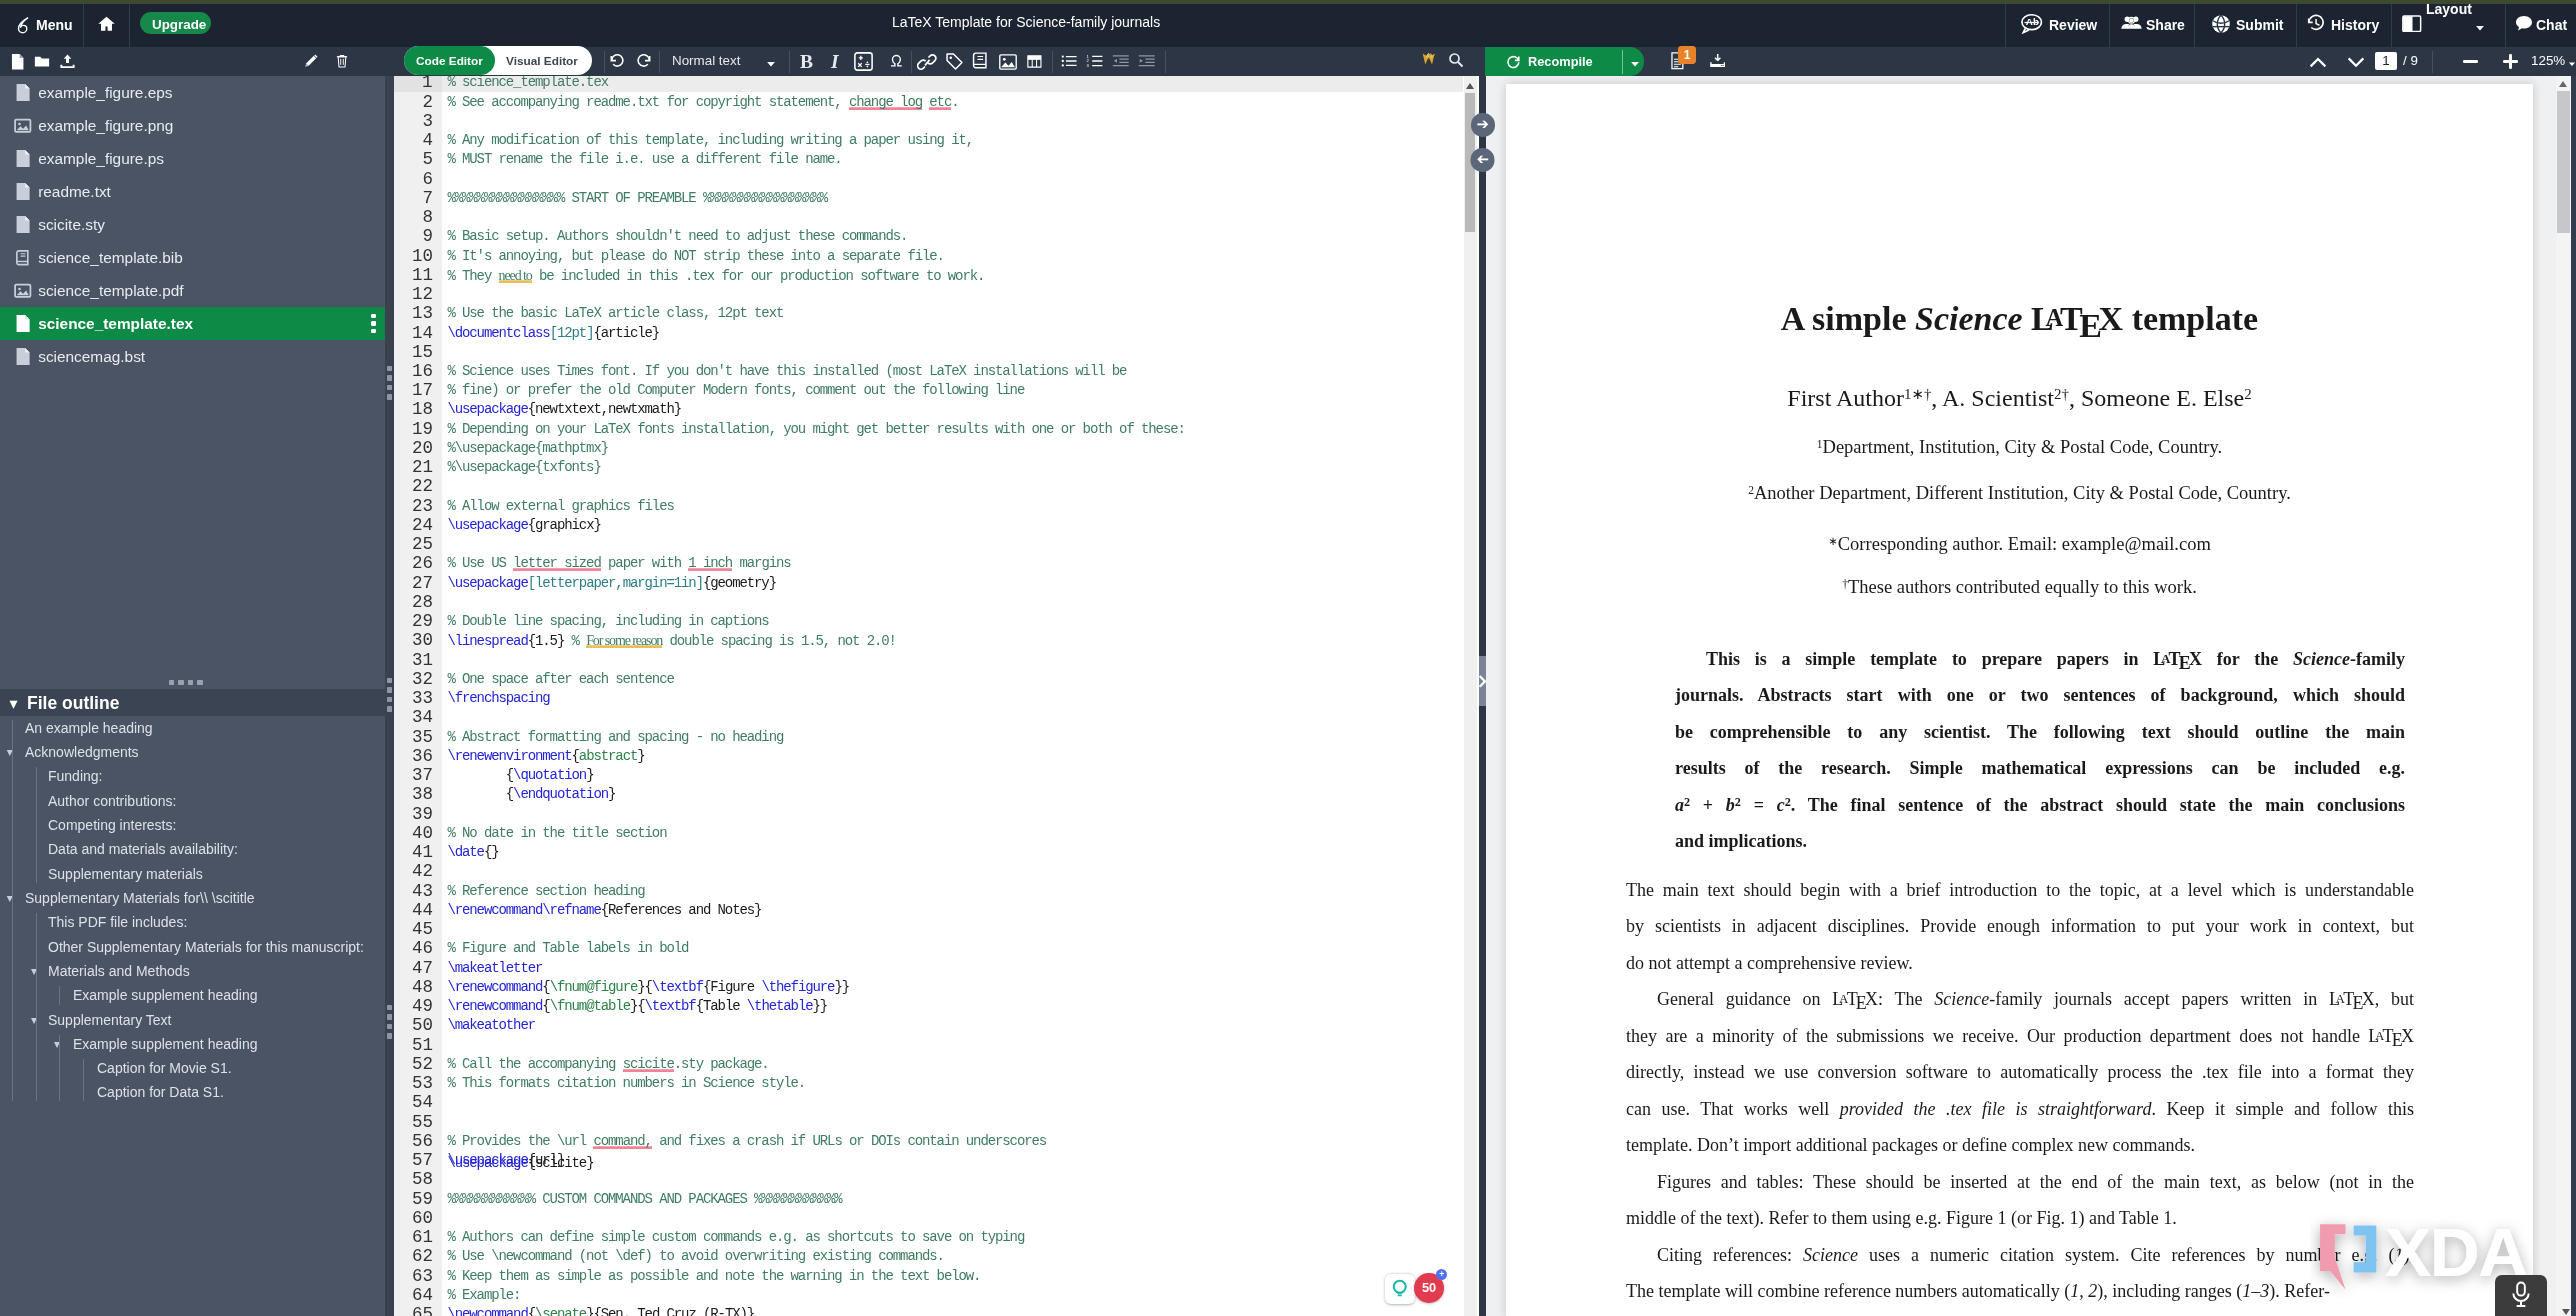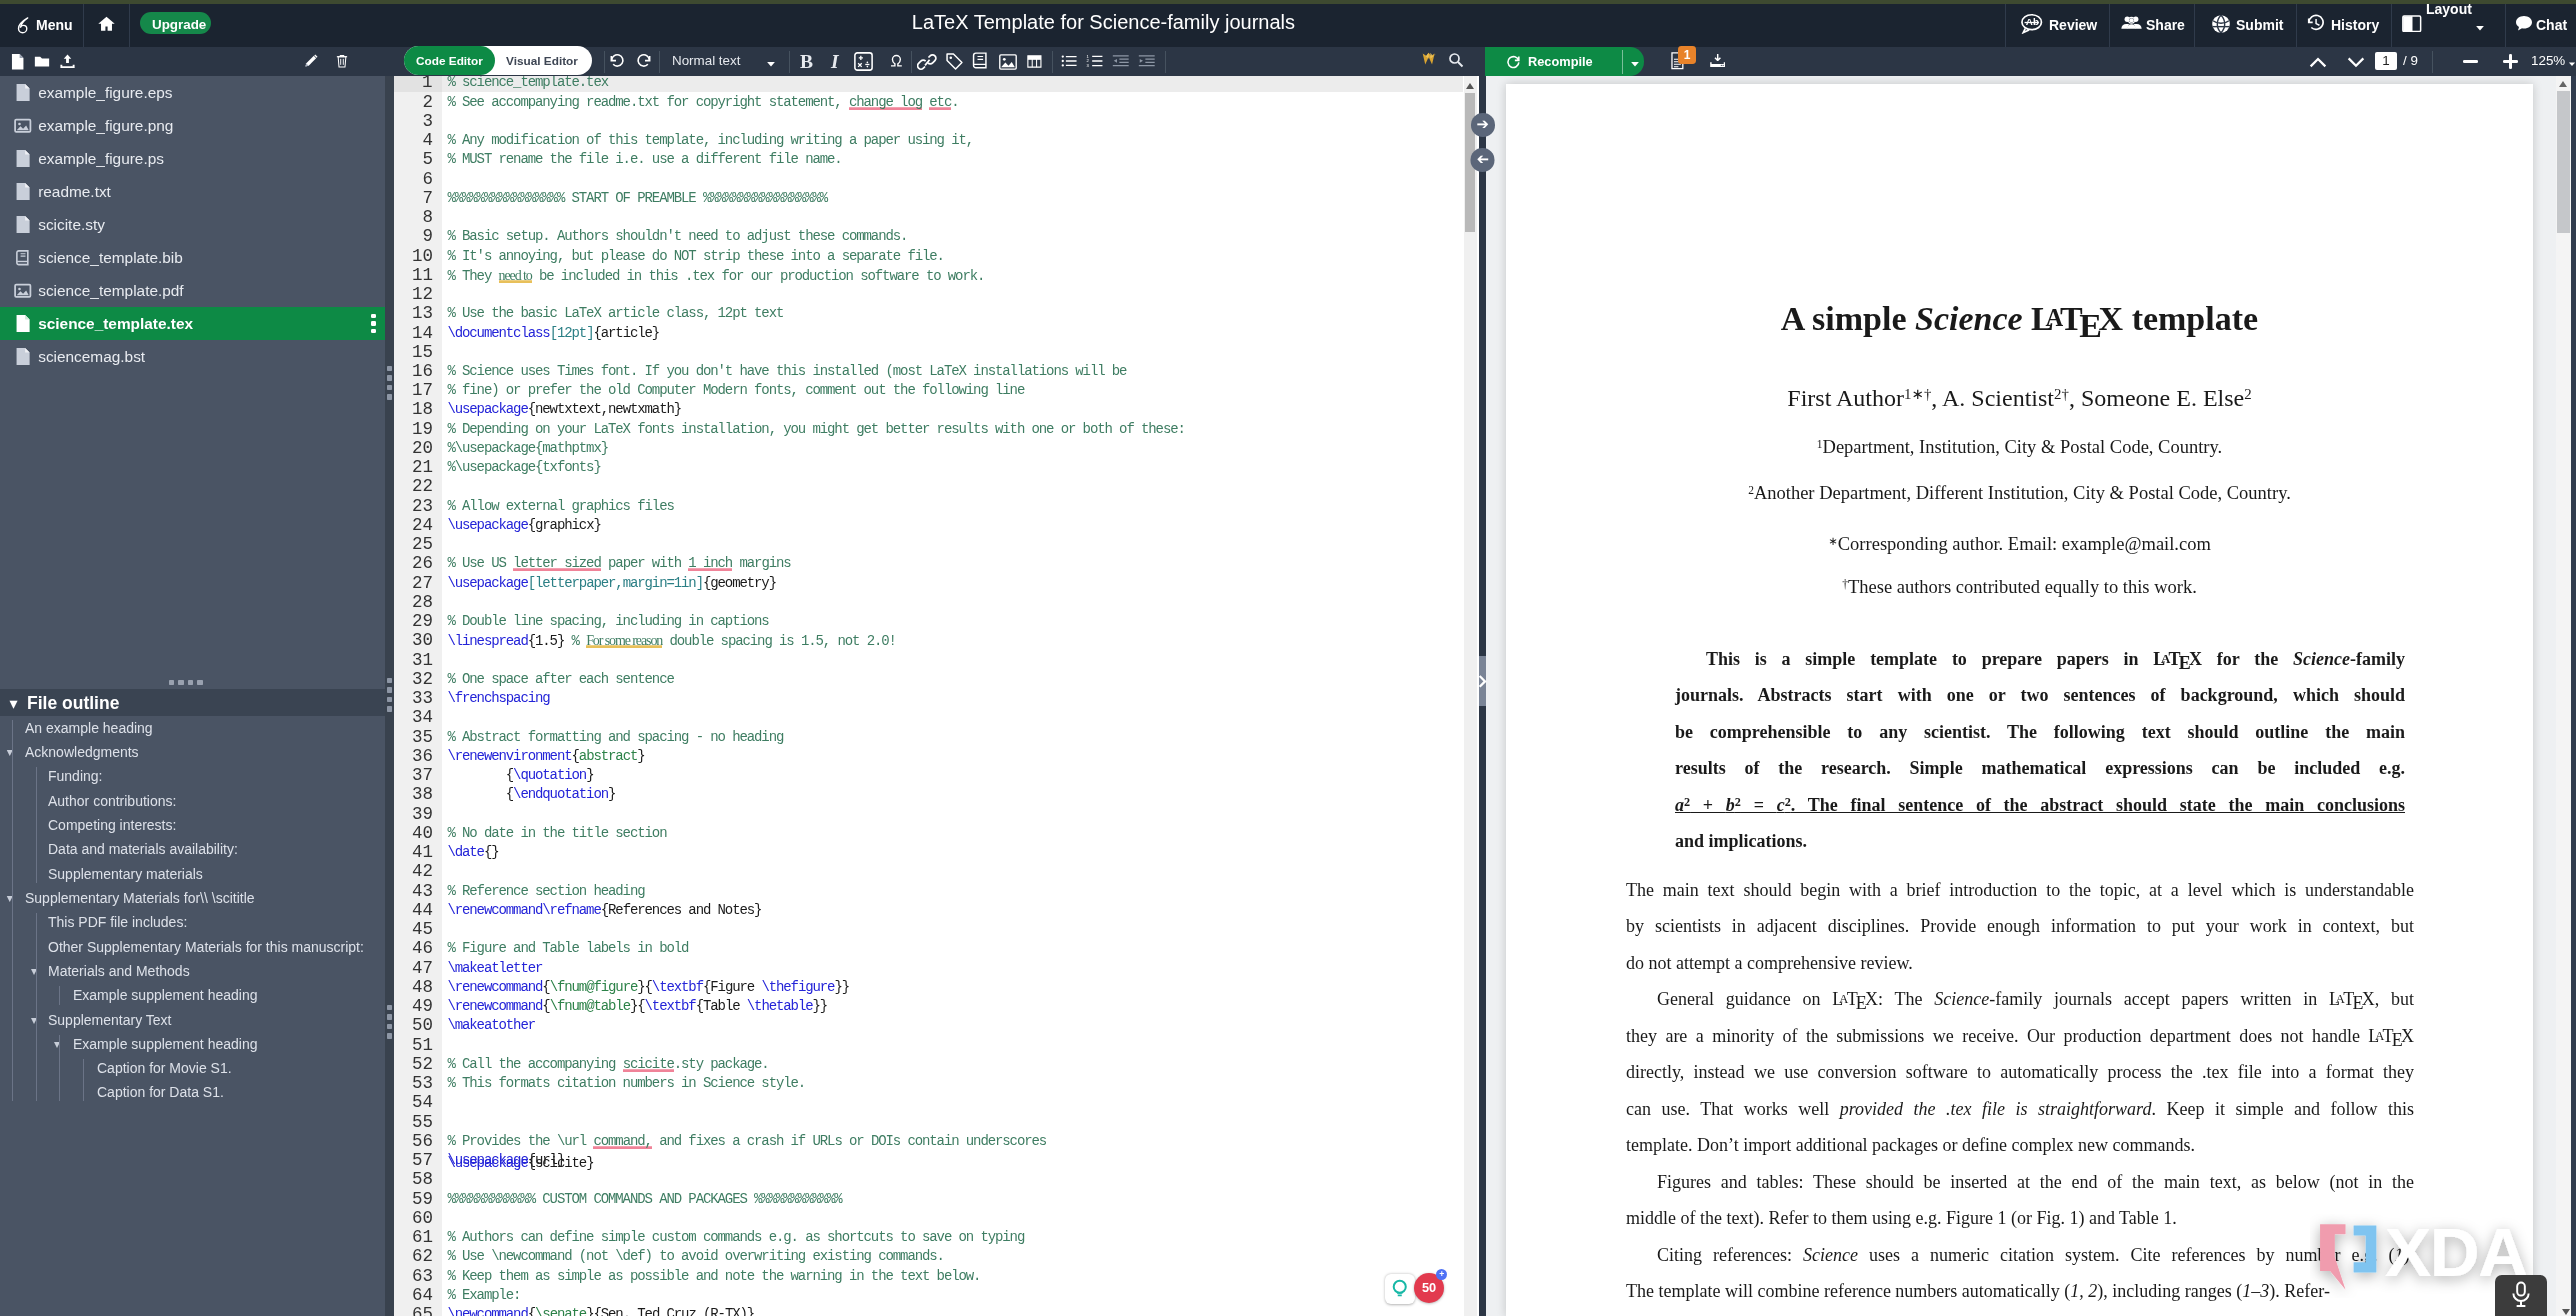--- a/index.html
+++ b/index.html
@@ -383,21 +383,21 @@
 <div class="pl-b" style="top:217px;left:0;width:1027px;font-size:34px;line-height:34px;text-align:center">A simple <i>Science</i> L<span class="lx-a">A</span>T<span class="lx-e">E</span>X template</div>
 <div class="pl" style="top:302px;left:0;width:1027px;font-size:24px;line-height:24px;text-align:center">First Author<sup>1∗†</sup>, A. Scientist<sup>2†</sup>, Someone E. Else<sup>2</sup></div>
 <div class="pl" style="top:354px;left:0;width:1027px;font-size:18.5px;line-height:18.5px;text-align:center"><sup>1</sup>Department, Institution, City &amp; Postal Code, Country.</div>
 <div class="pl" style="top:400px;left:0;width:1027px;font-size:18.5px;line-height:18.5px;text-align:center"><sup>2</sup>Another Department, Different Institution, City &amp; Postal Code, Country.</div>
 <div class="pl" style="top:494px;left:0;width:1027px;font-size:18.5px;line-height:18.5px;text-align:center"><sup>†</sup>These authors contributed equally to this work.</div>
 <div class="pl" style="top:451px;left:0;width:1027px;font-size:18.5px;line-height:18.5px;text-align:center"><sup>∗</sup>Corresponding author. Email: example@mail.com</div>
 <div class="pl-b" style="top:566px;left:169px;width:730px;font-size:18px;line-height:18px;text-align:justify;text-align-last:justify;text-indent:31px;">This is a simple template to prepare papers in L<span class="lx-a">A</span>T<span class="lx-e">E</span>X for the <i>Science</i>-family</div>
 <div class="pl-b" style="top:602px;left:169px;width:730px;font-size:18px;line-height:18px;text-align:justify;text-align-last:justify;">journals. Abstracts start with one or two sentences of background, which should</div>
 <div class="pl-b" style="top:639px;left:169px;width:730px;font-size:18px;line-height:18px;text-align:justify;text-align-last:justify;">be comprehensible to any scientist. The following text should outline the main</div>
 <div class="pl-b" style="top:675px;left:169px;width:730px;font-size:18px;line-height:18px;text-align:justify;text-align-last:justify;">results of the research. Simple mathematical expressions can be included e.g.</div>
-<div class="pl-b" style="top:712px;left:169px;width:730px;font-size:18px;line-height:18px;text-align:justify;text-align-last:justify;text-decoration:underline;"><i>a</i><sup>2</sup> + <i>b</i><sup>2</sup> = <i>c</i><sup>2</sup>. The final sentence of the abstract should state the main conclusions</div>
+<div class="pl-b" style="top:712px;left:169px;width:730px;font-size:18px;line-height:18px;text-align:justify;text-align-last:justify;"><i>a</i><sup>2</sup> + <i>b</i><sup>2</sup> = <i>c</i><sup>2</sup>. The final sentence of the abstract should state the main conclusions</div>
 <div class="pl-b" style="top:748px;left:169px;width:730px;font-size:18px;line-height:18px;">and implications.</div>
 <div class="pl" style="top:797px;left:120px;width:788px;font-size:18px;line-height:18px;text-align:justify;text-align-last:justify;">The main text should begin with a brief introduction to the topic, at a level which is understandable</div>
 <div class="pl" style="top:870px;left:120px;width:788px;font-size:18px;line-height:18px;">do not attempt a comprehensive review.</div>
 <div class="pl" style="top:833px;left:120px;width:788px;font-size:18px;line-height:18px;text-align:justify;text-align-last:justify;">by scientists in adjacent disciplines. Provide enough information to put your work in context, but</div>
 <div class="pl" style="top:906px;left:120px;width:788px;font-size:18px;line-height:18px;text-align:justify;text-align-last:justify;text-indent:31px;">General guidance on L<span class="lx-a">A</span>T<span class="lx-e">E</span>X: The <i>Science</i>-family journals accept papers written in L<span class="lx-a">A</span>T<span class="lx-e">E</span>X, but</div>
 <div class="pl" style="top:943px;left:120px;width:788px;font-size:18px;line-height:18px;text-align:justify;text-align-last:justify;">they are a minority of the submissions we receive. Our production department does not handle L<span class="lx-a">A</span>T<span class="lx-e">E</span>X</div>
 <div class="pl" style="top:979px;left:120px;width:788px;font-size:18px;line-height:18px;text-align:justify;text-align-last:justify;">directly, instead we use conversion software to automatically process the .tex file into a format they</div>
 <div class="pl" style="top:1016px;left:120px;width:788px;font-size:18px;line-height:18px;text-align:justify;text-align-last:justify;">can use. That works well <i>provided the .tex file is straightforward</i>. Keep it simple and follow this</div>
 <div class="pl" style="top:1052px;left:120px;width:788px;font-size:18px;line-height:18px;">template. Don’t import additional packages or define complex new commands.</div>
 <div class="pl" style="top:1089px;left:120px;width:788px;font-size:18px;line-height:18px;text-align:justify;text-align-last:justify;text-indent:31px;">Figures and tables: These should be inserted at the end of the main text, as below (not in the</div>
@@ -442,21 +442,21 @@
         <path d="M27 2C15 9 7.5 16.5 7.5 24.5c0 5.2 3.8 9 8.7 9 4.9 0 8.8-3.9 8.8-8.7 0-4.1-3-7-7-7-2.7 0-5 1.5-6.1 3.8C13.3 14.2 19 7.6 27 2z" stroke="#fff" stroke-width="3" fill="none" stroke-linejoin="round"></path>
       </svg></span>
 <span class="tb-tx" style="left:36px;top:18px">Menu</span>
 <div class="tb-sep" style="left:83px"></div>
 <span class="abs" style="left:97px;top:15.4px"><svg width="19" height="17.5" viewBox="0 0 34 32" fill="none">
         <path d="M17 3 2 16h5v13h8v-8h4v8h8V16h5z" fill="#fff"></path>
       </svg></span>
 <div class="tb-sep" style="left:129px"></div>
 <div class="abs" style="left:140px;top:12px;width:71px;height:22px;border-radius:11.4px;background:#15884a"></div>
 <span class="tb-tx" style="left:152px;top:17px;font-weight:bold;font-size:13.4px">Upgrade</span>
-<span class="tb-tx" style="left:892px;top:15.4px;width:403px;text-align:right;font-weight:400;font-size:20px">LaTeX Template for Science-family journals</span>
+<span class="tb-tx" style="left:892px;top:15.4px;width:403px;text-align:left;font-weight:400;font-size:14px">LaTeX Template for Science-family journals</span>
 <div class="tb-sep" style="left:2005px"></div>
 <span class="abs" style="left:2020px;top:13.4px"><svg width="26" height="21" viewBox="0 0 40 32" fill="none">
         <ellipse cx="18" cy="14" rx="15" ry="11.5" stroke="#fff" stroke-width="2.6" fill="none"></ellipse>
         <path d="M8 24l-3 6 9-4" stroke="#fff" stroke-width="2.6" fill="none"></path>
         <text x="9" y="19" font-family="Liberation Sans" font-size="15" font-weight="bold" fill="#fff">Ab</text>
         <path d="M7 14.5h22" stroke="#fff" stroke-width="2"></path>
       </svg></span>
 <span class="tb-tx" style="left:2049px;top:18px">Review</span>
 <div class="tb-sep" style="left:2109px"></div>
 <span class="abs" style="left:2120px;top:14.8px"><svg width="23" height="16" viewBox="0 0 42 30" fill="none">

